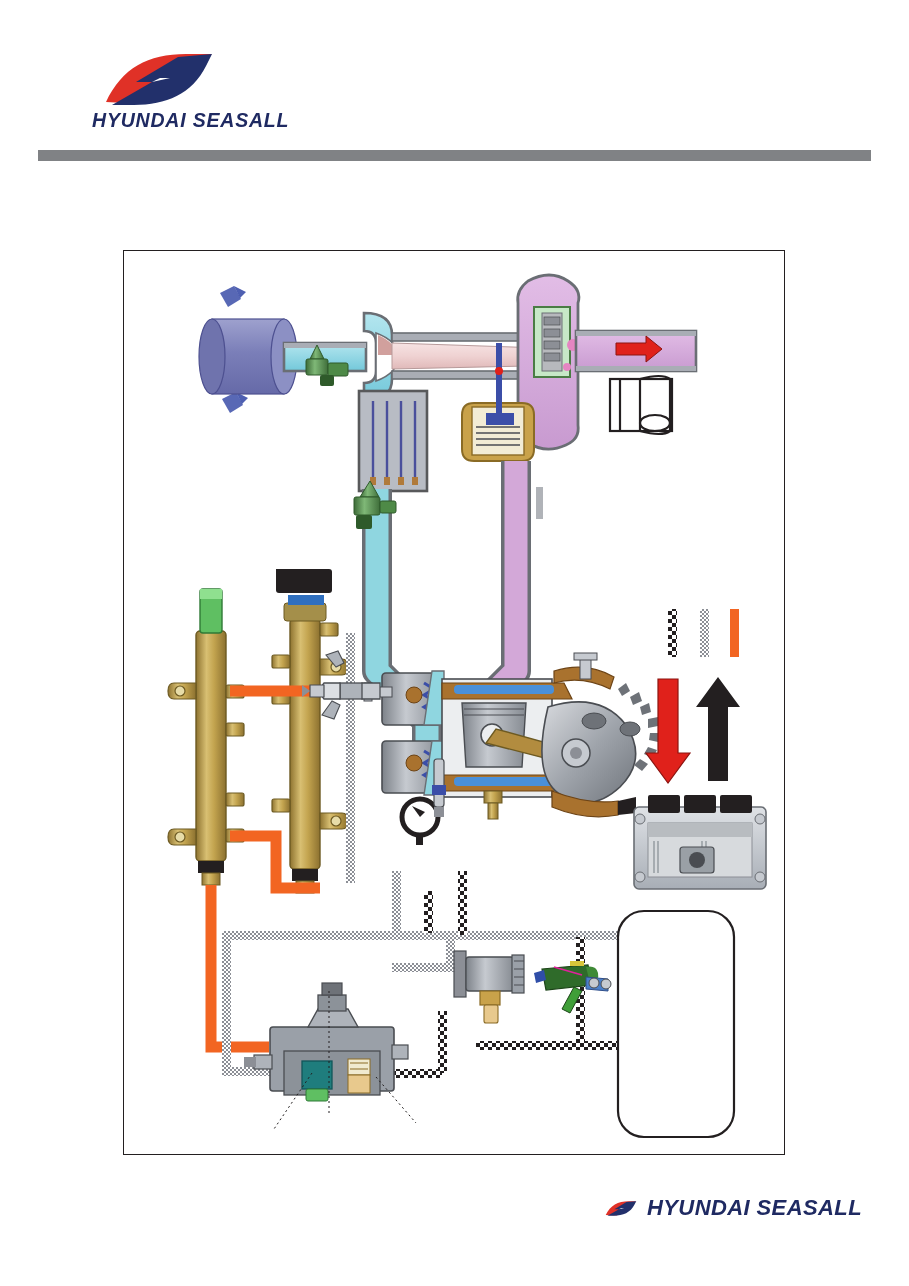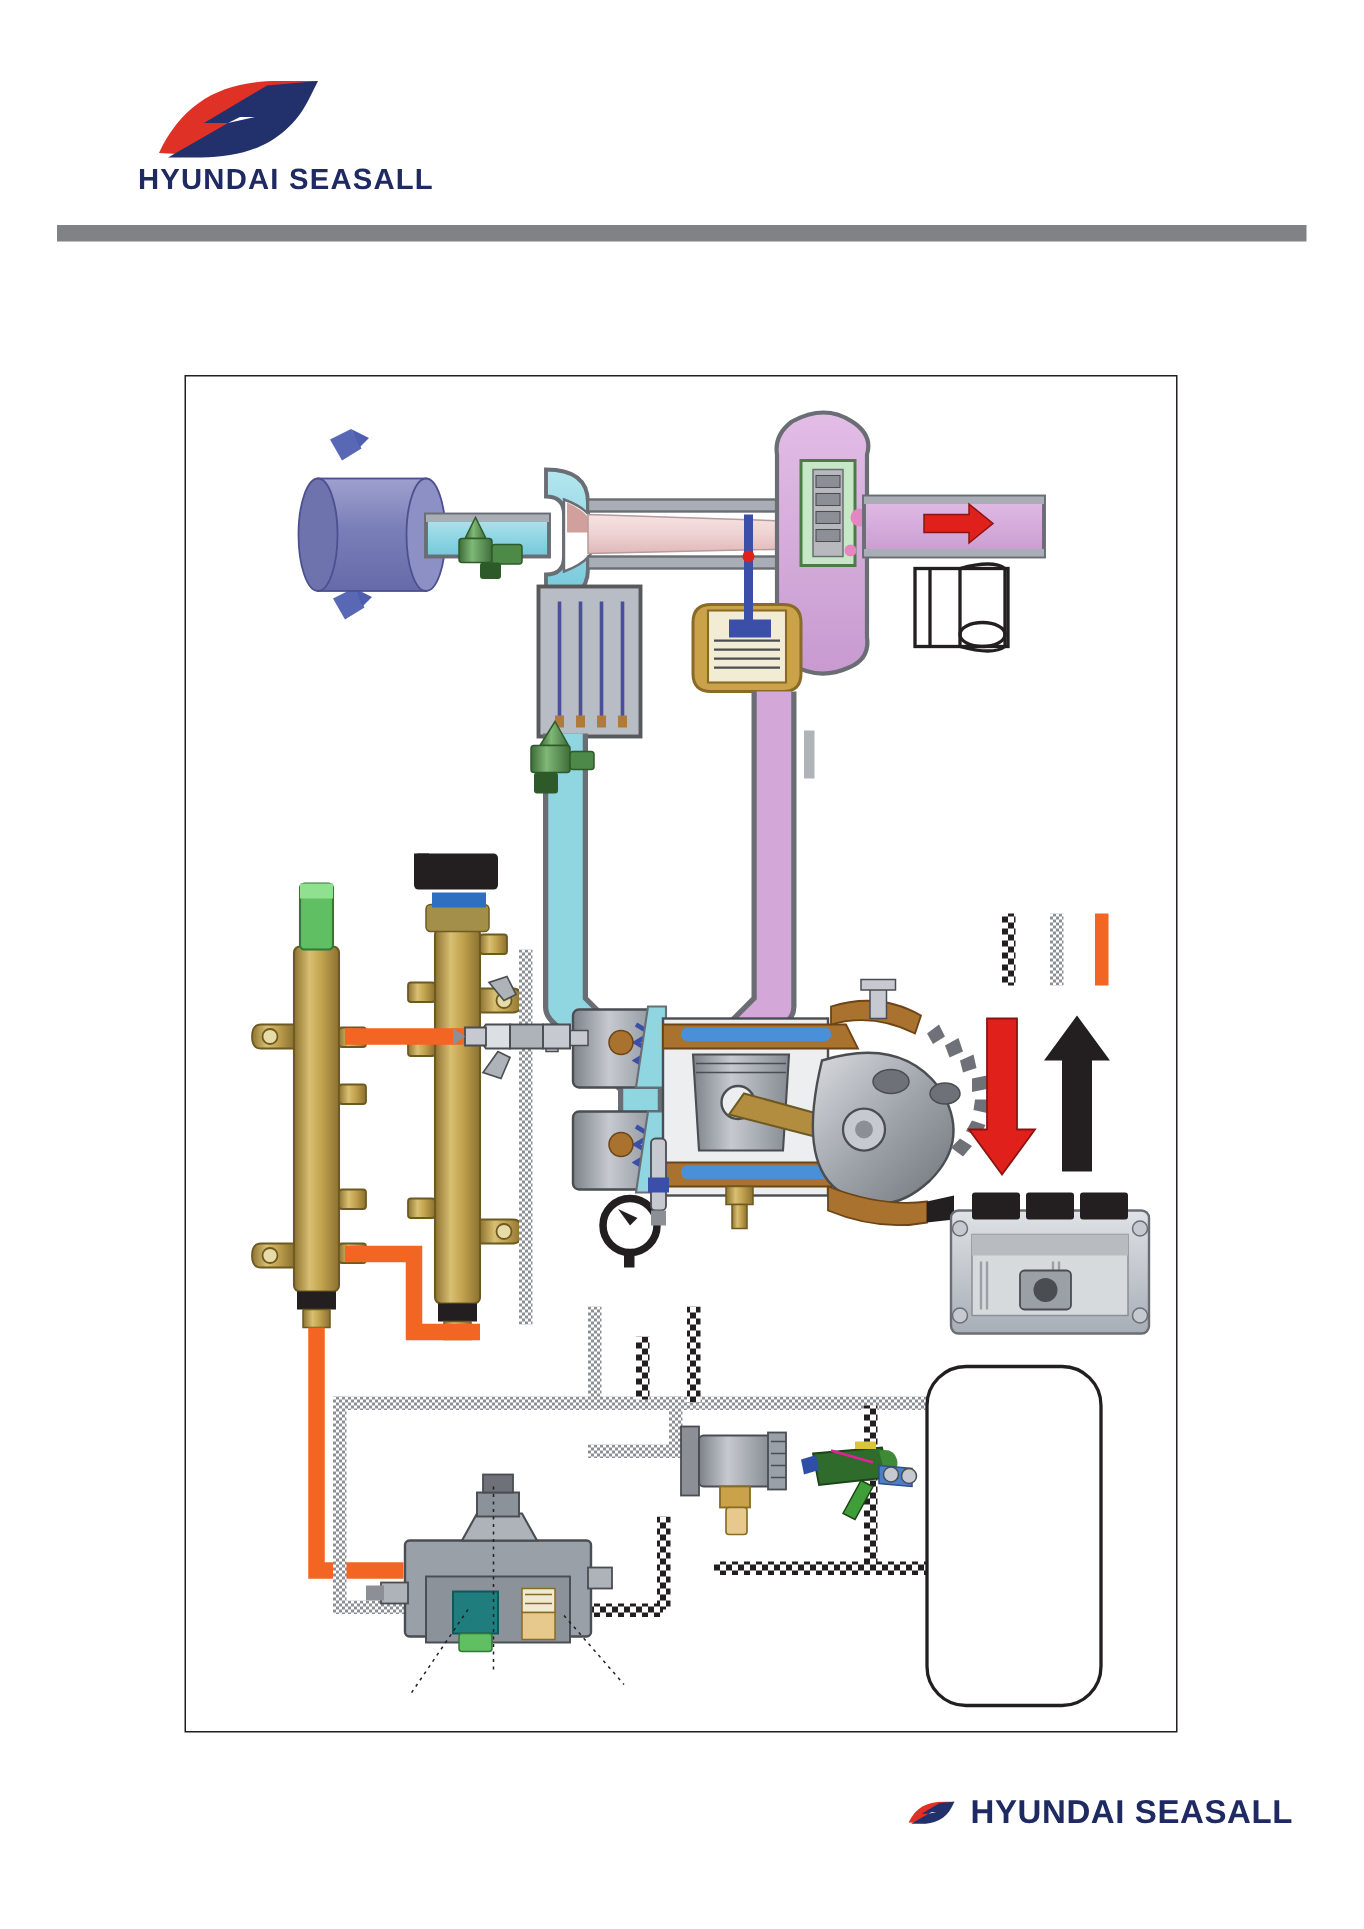--- a/index.html
+++ b/index.html
@@ -2,21 +2,21 @@
 <html><head>
 <meta charset="utf-8">
 <title>Hyundai Seasall — Common Rail Fuel System Diagram</title>
 <style>
   html,body{margin:0;padding:0;}
   body{
     width:909px;height:1286px;background:#ffffff;
     font-family:"Liberation Sans", sans-serif;
     position:relative;overflow:hidden;
   }
-  .page{position:absolute;inset:0;}
+  .page{position:absolute;inset:0;font-style:italic;}
 
   
   .header{position:absolute;left:0;top:0;width:909px;height:175px;}
   .brand-logo{position:absolute;left:92px;top:52px;width:150px;height:88px;}
   .brand-mark{position:absolute;left:8px;top:0;width:118px;height:55px;}
   .brand-word{
     position:absolute;left:0;top:57px;width:150px;
     font-size:19.5px;font-weight:bold;letter-spacing:.8px;
     color:#1f2a62;white-space:nowrap;font-family:"Liberation Sans", sans-serif;
   }

